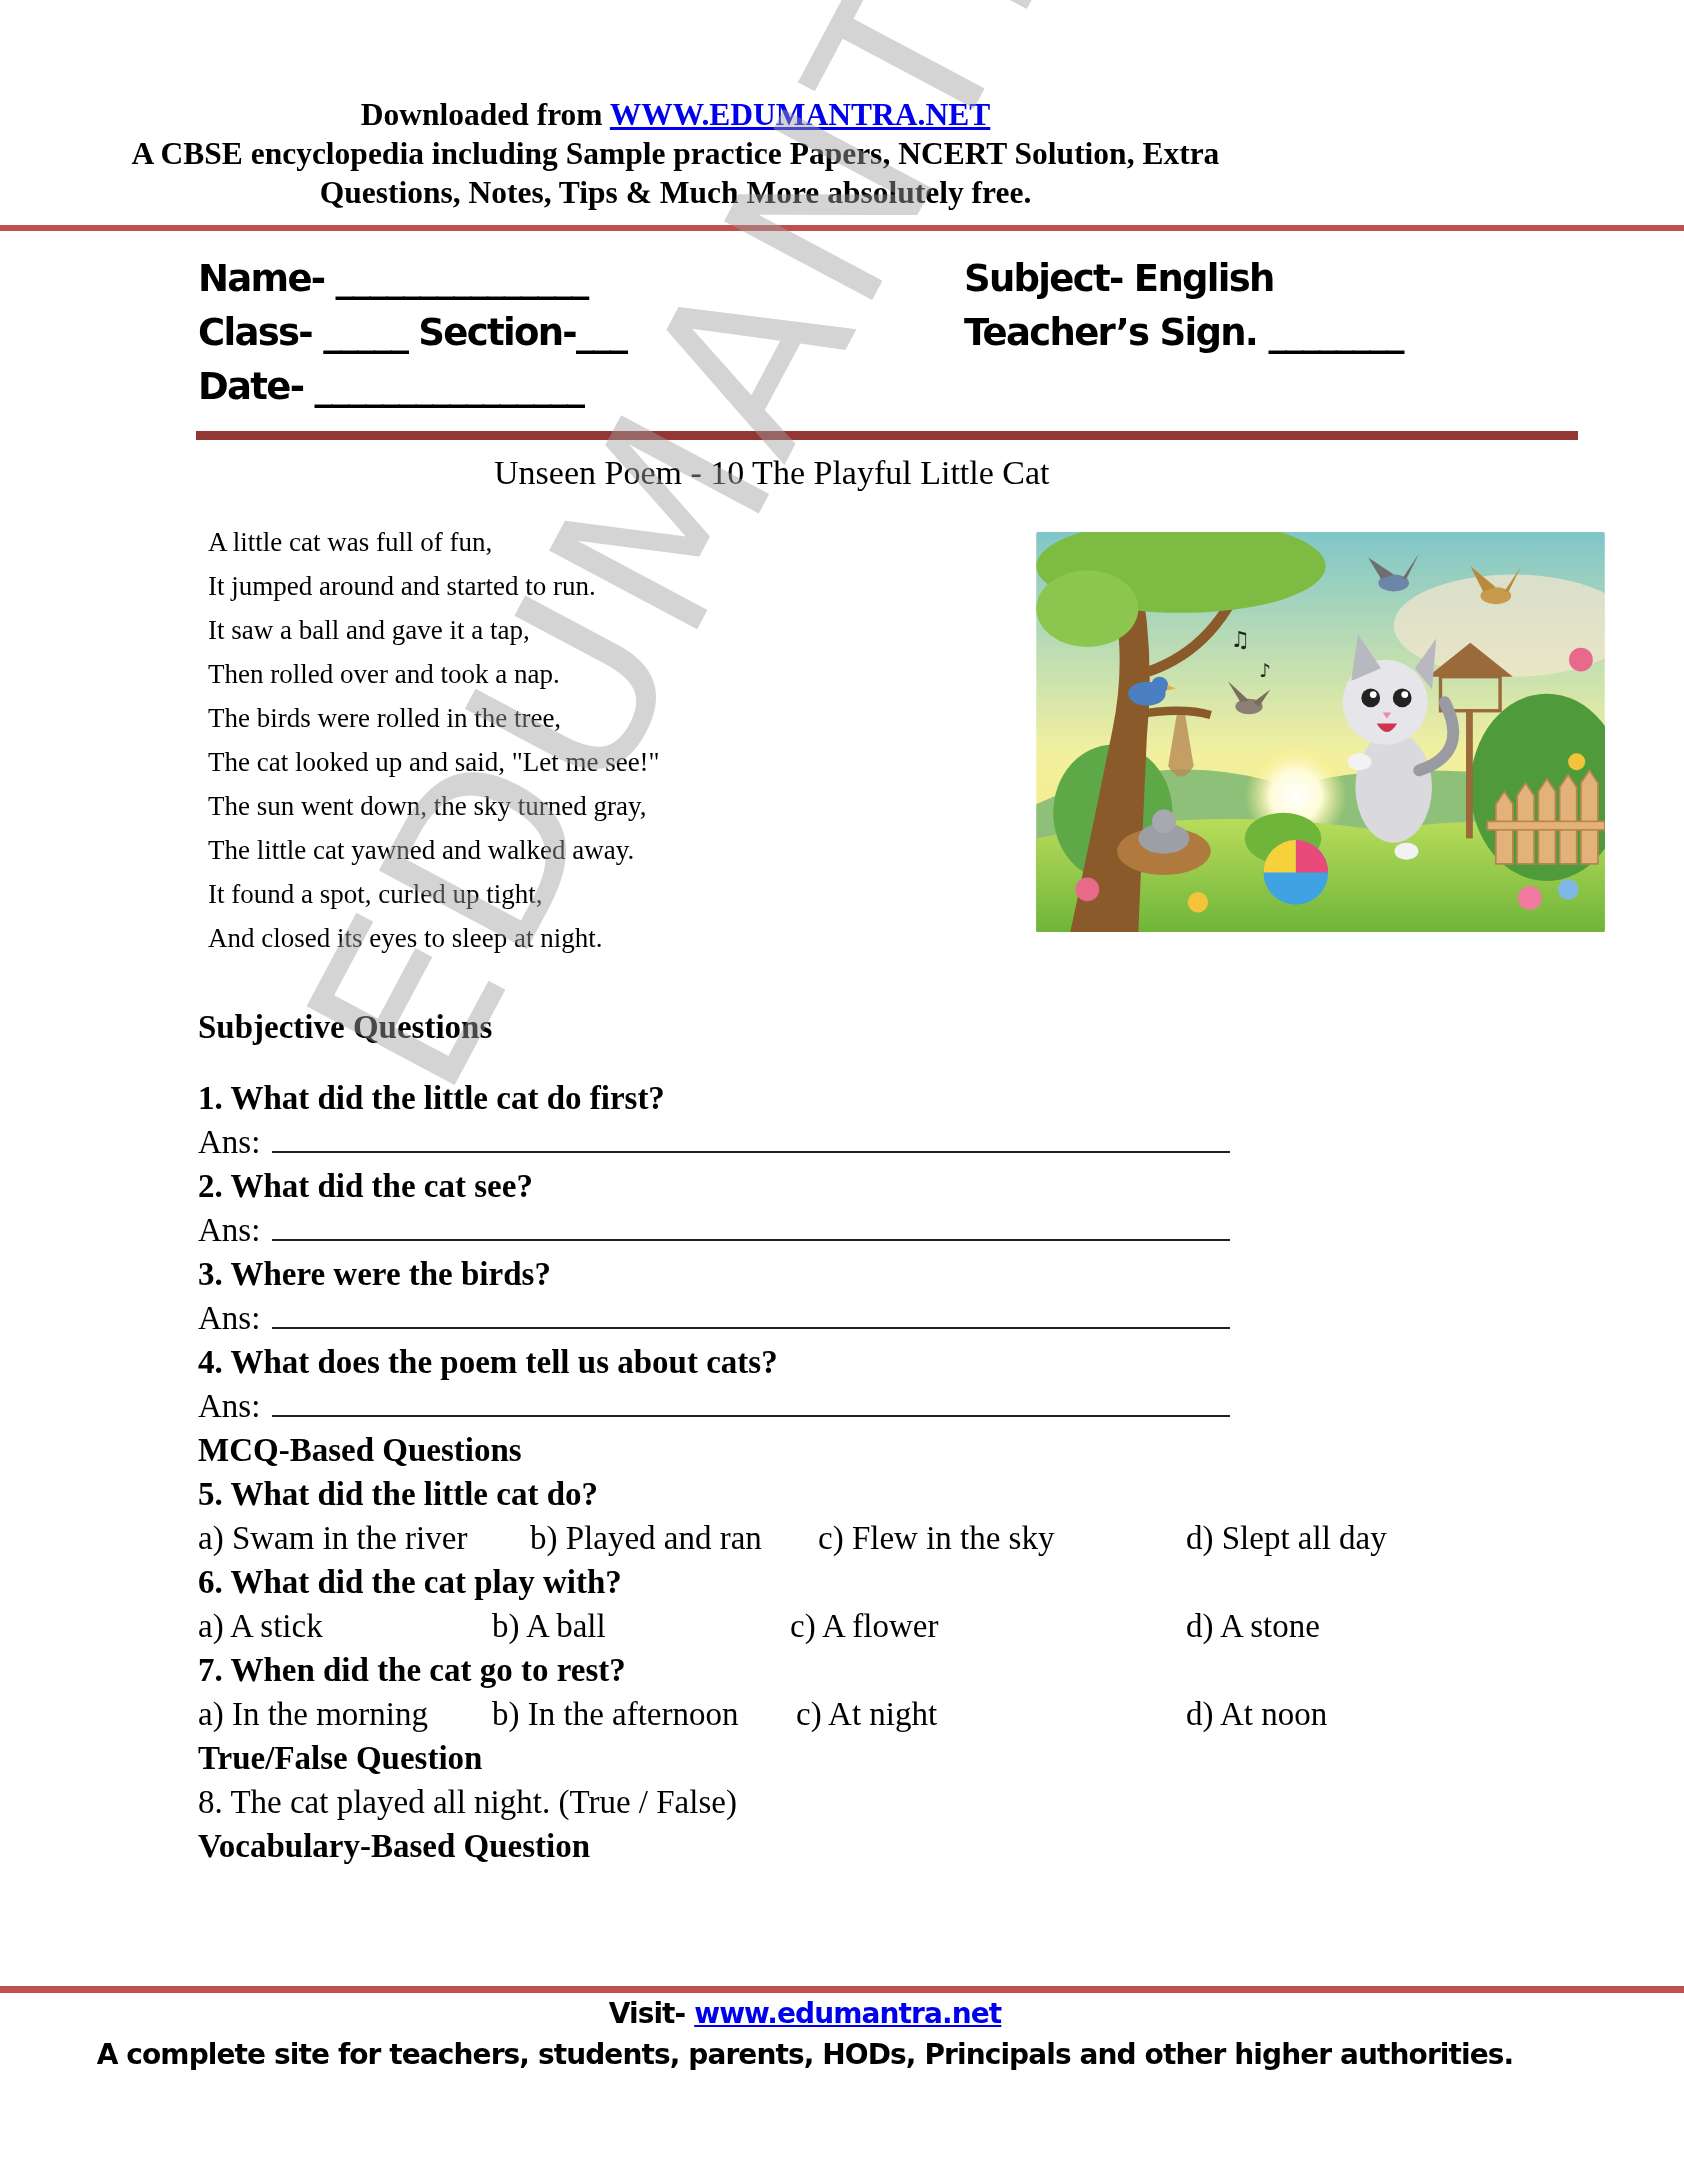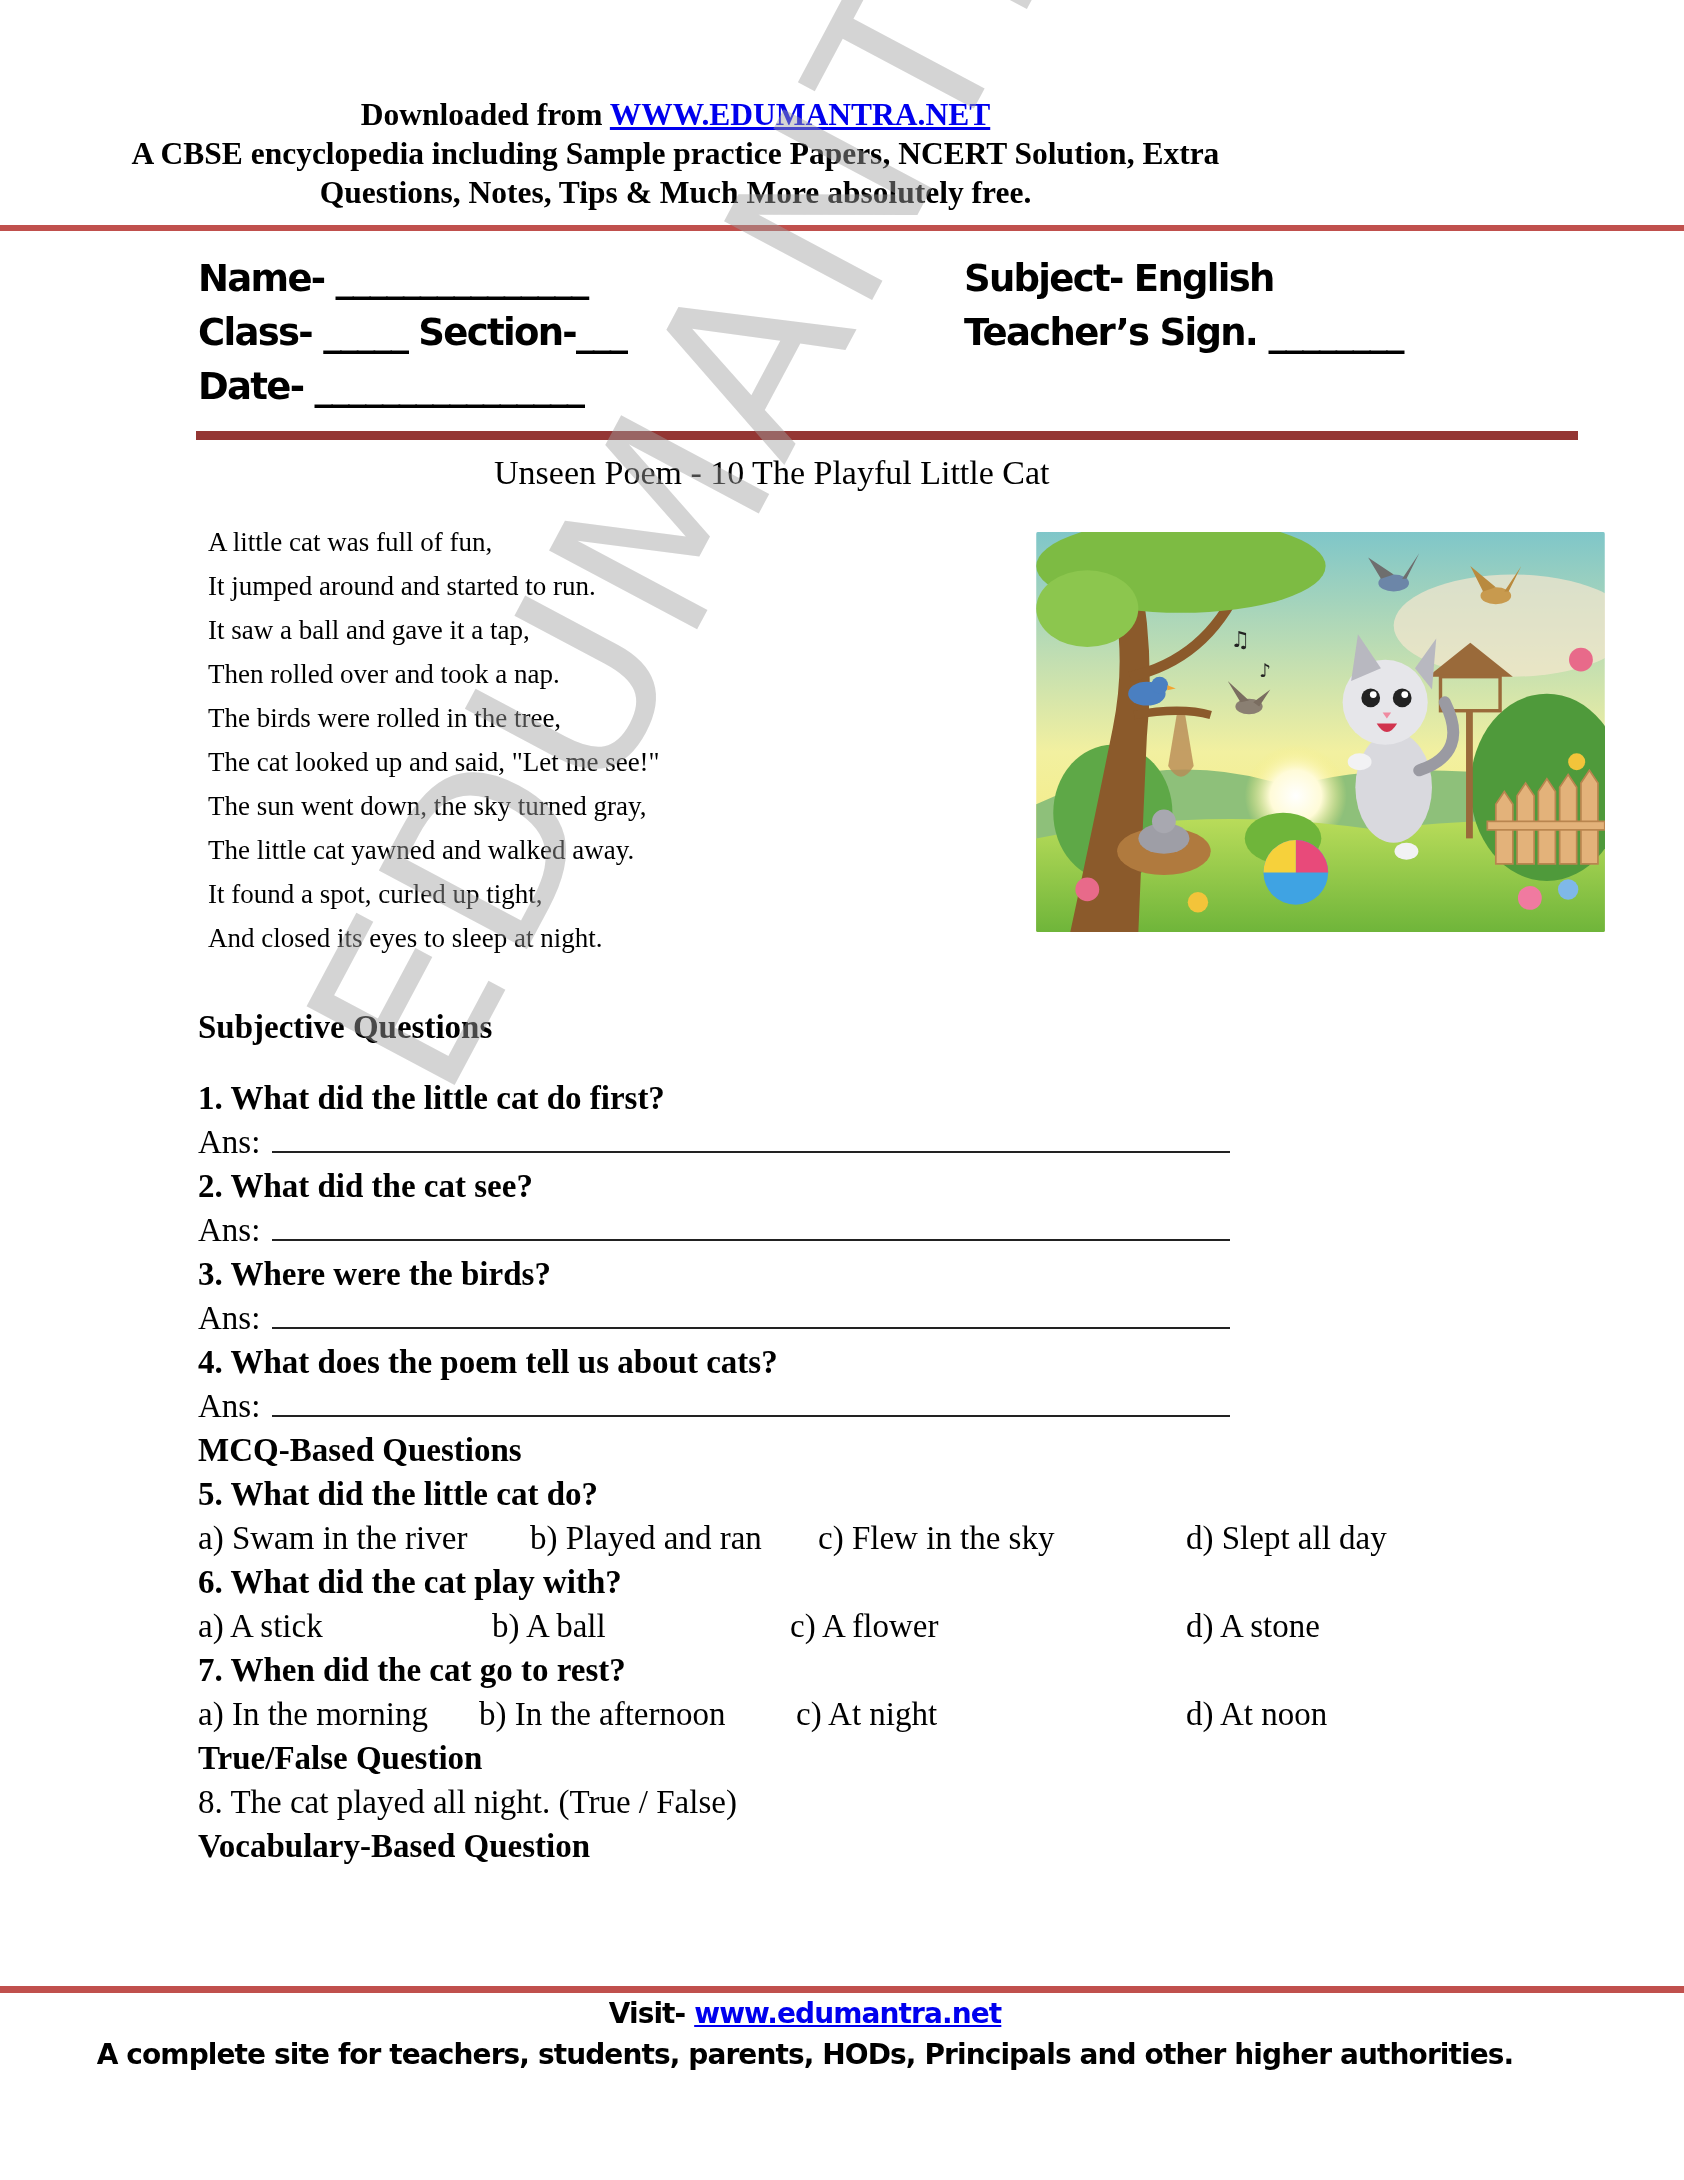--- a/index.html
+++ b/index.html
@@ -192,21 +192,21 @@
   <div class="b">6. What did the cat play with?</div>
   <div class="opts">
     <span style="left:0">a) A stick</span>
     <span style="left:294px">b) A ball</span>
     <span style="left:592px">c) A flower</span>
     <span style="left:988px">d) A stone</span>
   </div>
   <div class="b">7. When did the cat go to rest?</div>
   <div class="opts">
     <span style="left:0">a) In the morning</span>
-    <span style="left:281px">b) In the afternoon</span>
+    <span style="left:294px">b) In the afternoon</span>
     <span style="left:598px">c) At night</span>
     <span style="left:988px">d) At noon</span>
   </div>
 
   <div class="sec">True/False Question</div>
   <div>8. The cat played all night. (True / False)</div>
   <div class="sec">Vocabulary-Based Question</div>
 </div>
 
 <div class="watermark">EDUMANTRA</div>

